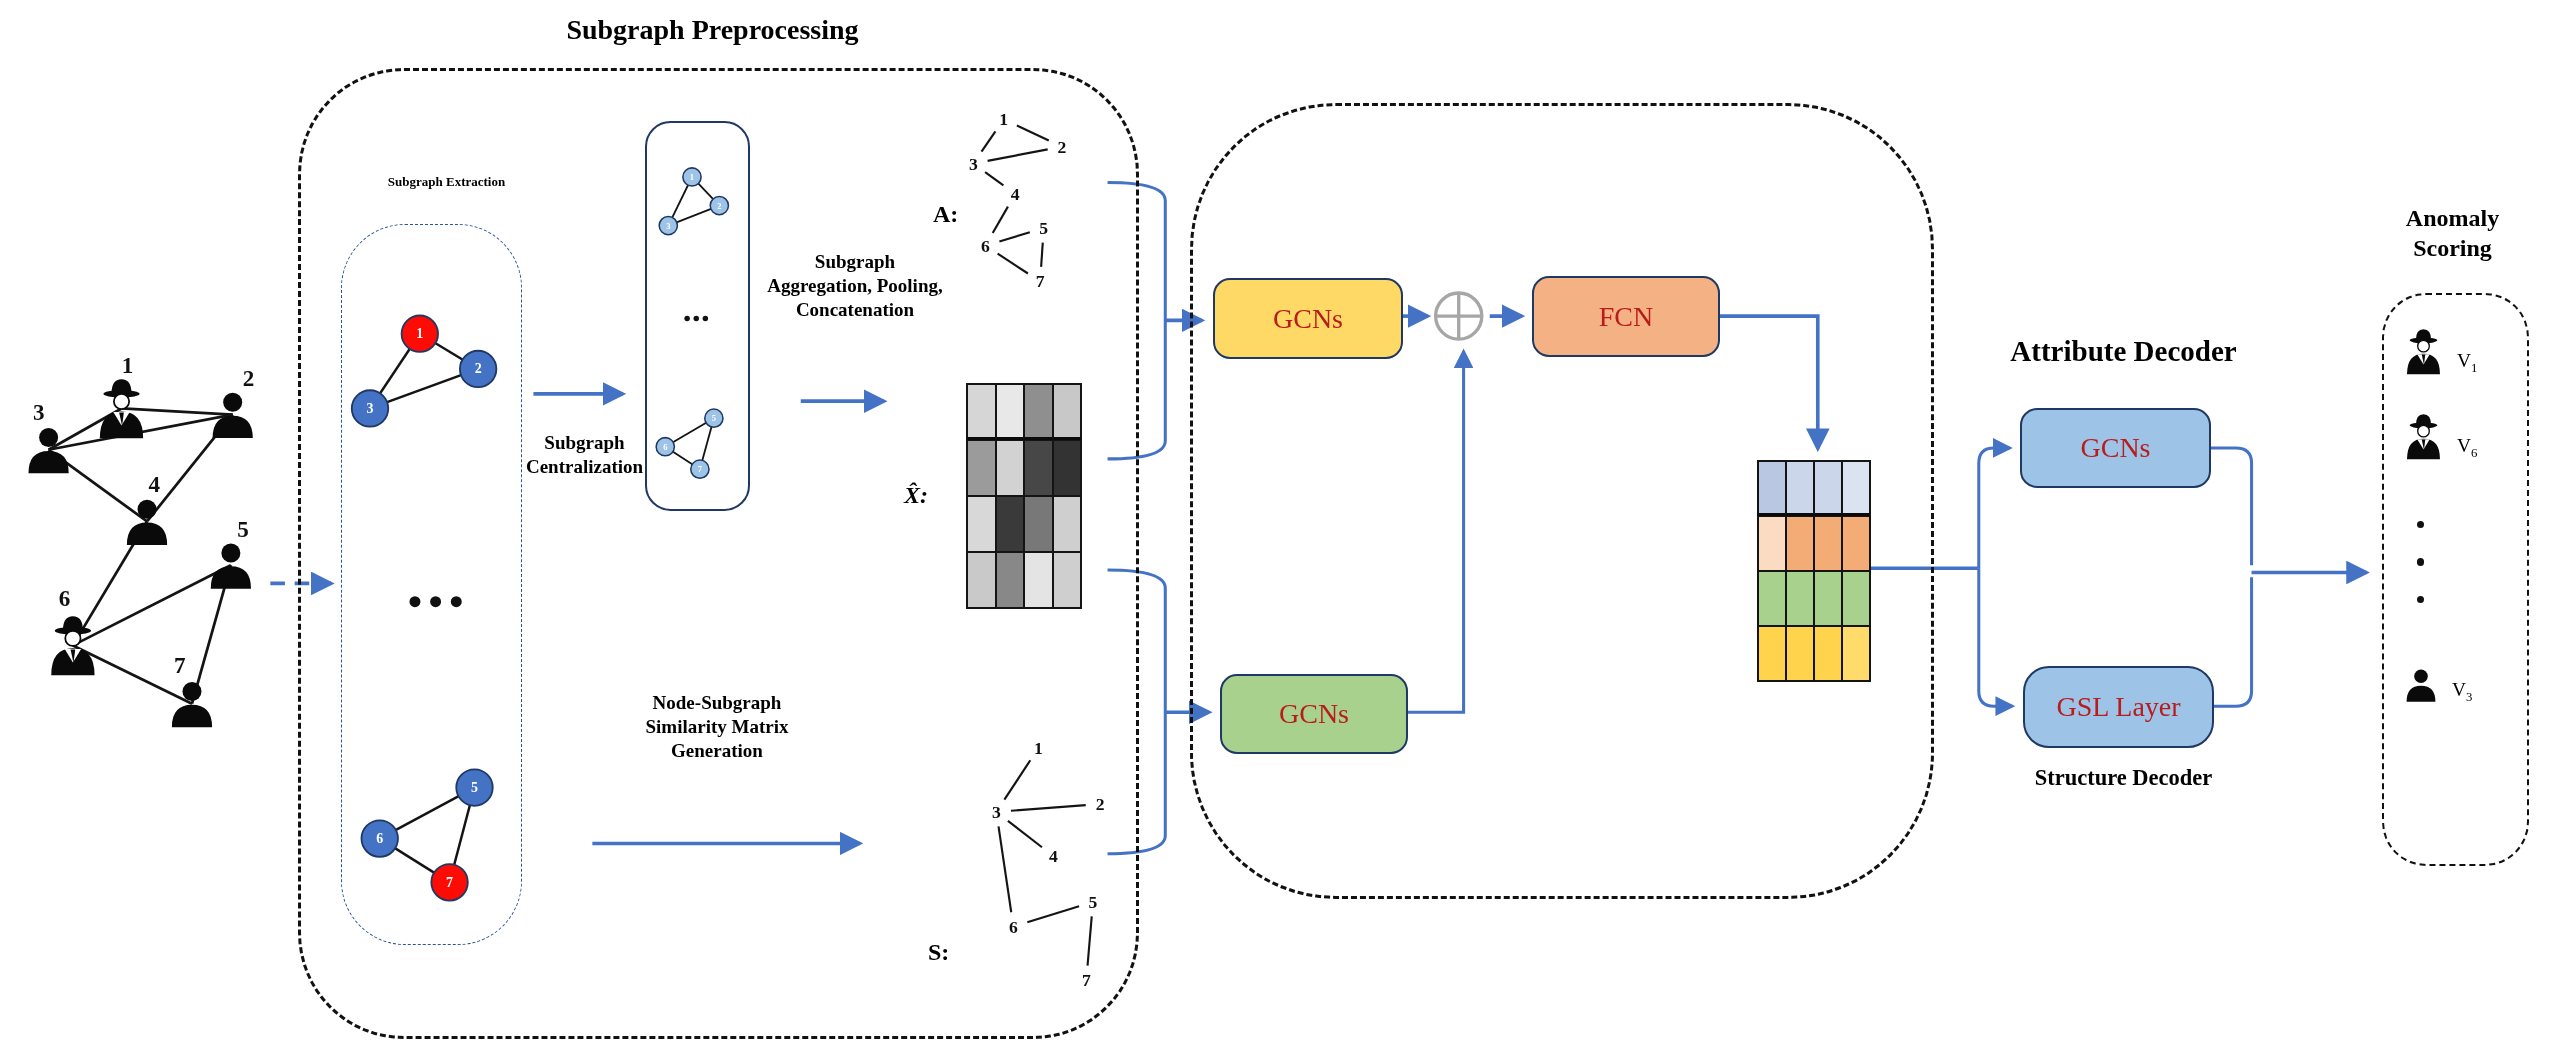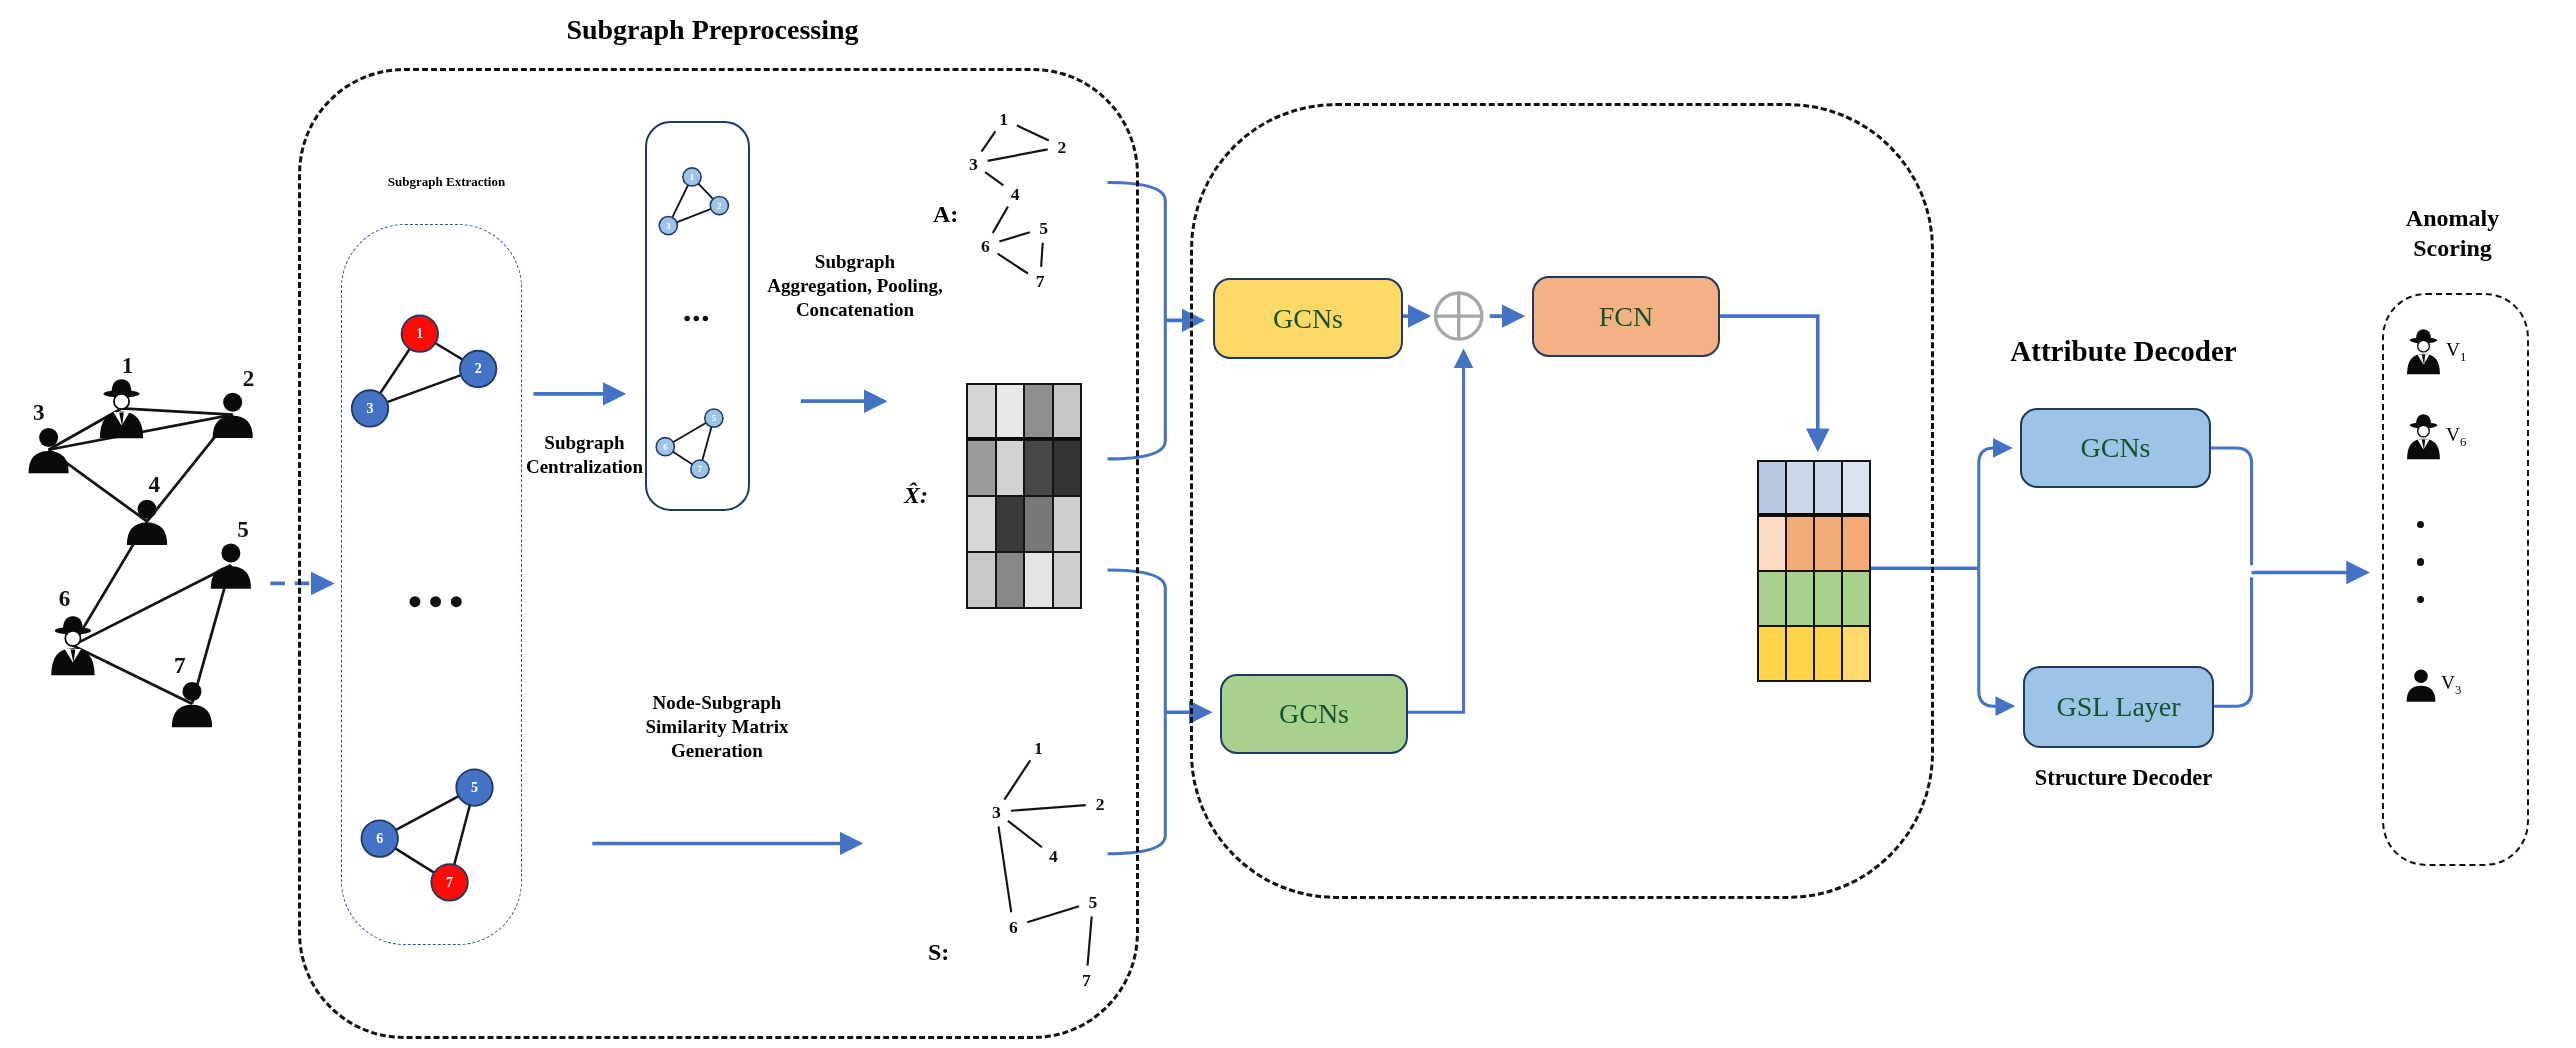--- a/index.html
+++ b/index.html
@@ -4,26 +4,26 @@
 <style>
   html,body{margin:0;padding:0;background:#fff;}
   #stage{position:relative;width:2576px;height:1049px;background:#fff;overflow:hidden;
          font-family:"Liberation Serif",serif;}
   #wires{position:absolute;left:0;top:0;z-index:1;}
   .box{position:absolute;z-index:2;background:transparent;}
   .dashed-box{border:3px dashed #111;}
   .label{position:absolute;z-index:3;color:#000000;font-weight:bold;text-align:center;
          white-space:pre-line;line-height:1.25;}
   .nodebox{position:absolute;z-index:2;display:flex;align-items:center;justify-content:center;
-           border:2.4px solid #1f3864;border-radius:17px;font-size:28px;color:#14532d;}
+           border:2.4px solid #1f3864;border-radius:17px;font-size:28px;color:#b91c1c;}
   .matrix{position:absolute;z-index:2;display:grid;border:1.2px solid #141414;}
   .matrix .cell{box-sizing:border-box;border:1.2px solid #141414;}
   .matrix .cell.thickb{border-bottom:3.6px solid #0a0a0a;}
   #anomaly-items{position:absolute;z-index:3;display:flex;flex-direction:column;align-items:flex-start;}
-  .anomaly-item{display:flex;align-items:center;gap:0;}
+  .anomaly-item{display:flex;align-items:flex-end;gap:11px;}
   .anomaly-item .vlabel{font-size:19.4px;}
   .anomaly-item .vlabel sub{font-size:12.8px;}
   .anomaly-item:nth-child(1){margin-top:28px;}
   .anomaly-item:nth-child(2){margin-top:36px;}
   .anomaly-item:nth-child(3){margin-top:60px;margin-left:16px;}
   .anomaly-item:nth-child(4){margin-top:62px;}
   .vdots{display:flex;flex-direction:column;gap:30px;}
   .vdot{width:7.3px;height:7.3px;border-radius:50%;background:#111;}
   svg text{font-family:"Liberation Serif",serif;font-weight:bold;}
 </style>
@@ -240,21 +240,21 @@
     </div>
   <div class="nodebox" style="left:1532px;top:276px;width:184px;height:77px;background:#f4b183;">
       <span>FCN</span>
     </div>
   <div class="nodebox" style="left:1220px;top:674px;width:184px;height:76px;background:#a9d18e;">
       <span>GCNs</span>
     </div>
   <div class="nodebox" style="left:2020px;top:408px;width:187px;height:76px;background:#9dc3e6;">
       <span>GCNs</span>
     </div>
-  <div class="nodebox" style="left:2023px;top:666px;width:187px;height:78px;background:#9dc3e6;">
+  <div class="nodebox" style="left:2023px;top:666px;width:187px;height:78px;background:#9dc3e6;border-radius:26px;">
       <span>GSL Layer</span>
     </div>
 
   <div class="label" style="left:535px;top:12px;width:355px;font-size:28px;">Subgraph Preprocessing</div>
   <div class="label" style="left:340px;top:174px;width:213px;font-size:13px;">Subgraph Extraction</div>
   <div class="label" style="left:510px;top:431px;width:149px;font-size:19px;">Subgraph
 Centralization</div>
   <div class="label" style="left:744px;top:250px;width:222px;font-size:19px;">Subgraph
 Aggregation, Pooling,
 Concatenation</div>

